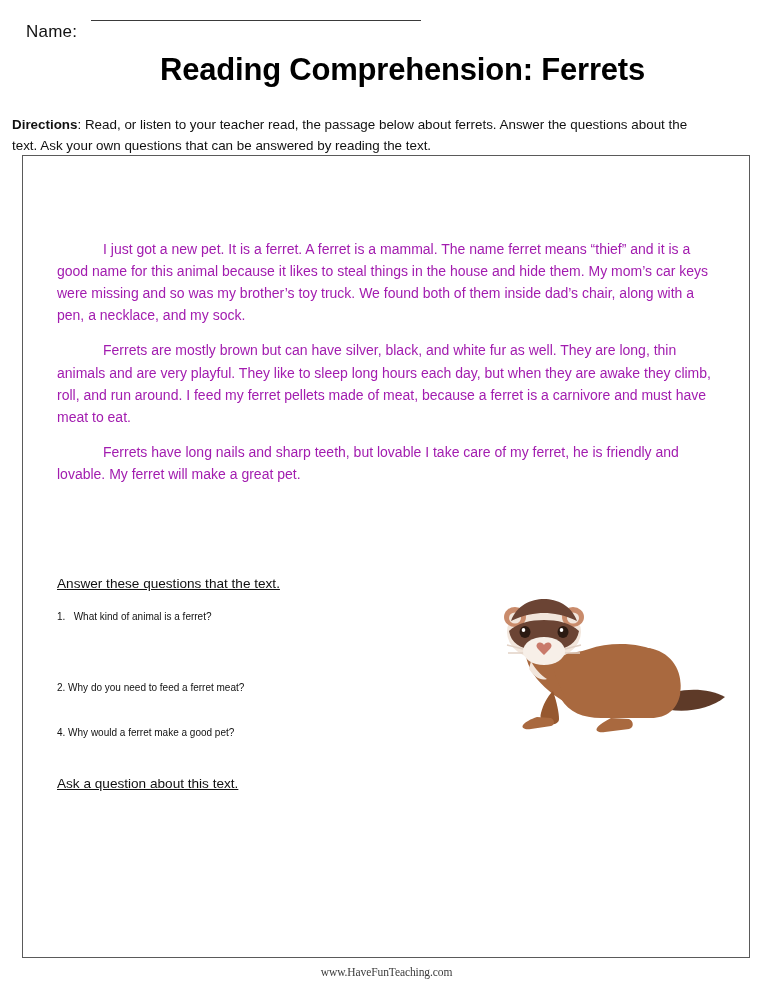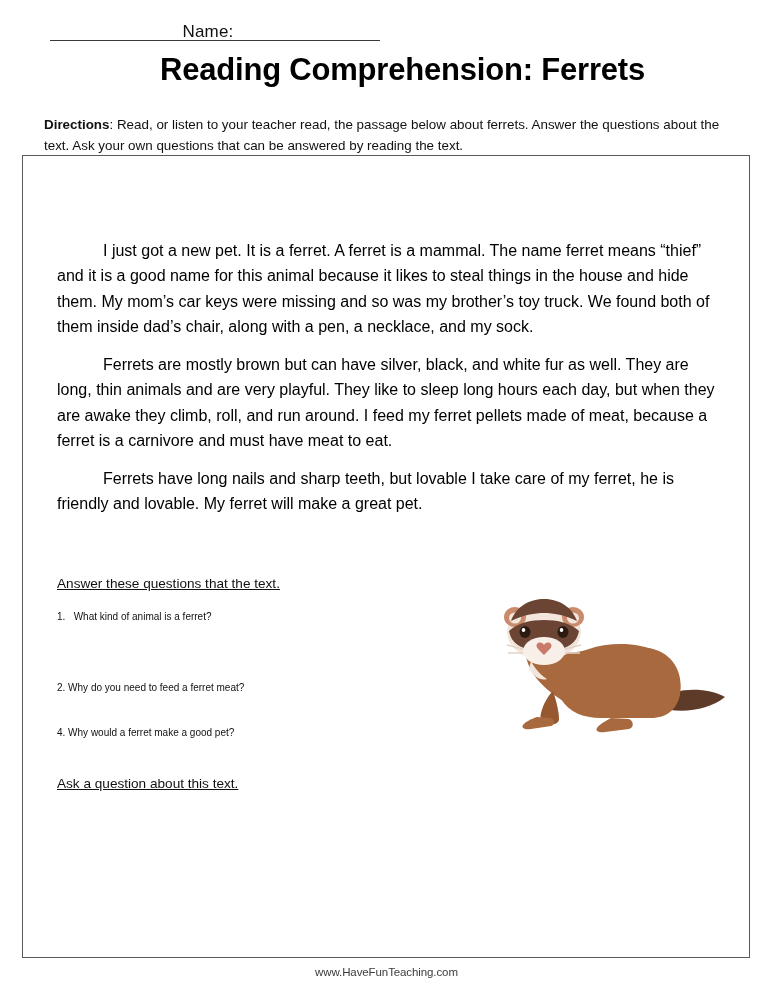--- a/index.html
+++ b/index.html
@@ -11,24 +11,23 @@
     font-family: "Liberation Sans", sans-serif;
     color: #1a1a1a;
     position: relative;
     overflow: hidden;
   }
 
   
   .name-row {
     position: absolute;
     top: 22px;
-    left: 36px;
+    left: 26px;
     display: flex;
-    align-items: center;
-    flex-direction: column;
+    align-items: flex-start;
   }
   .name-label {
     font-size: 17px;
     letter-spacing: .2px;
     color: #111;
   }
   .name-line {
     width: 330px;
     height: 0;
     border-bottom: 1.6px solid #3a3a3a;
@@ -47,21 +46,21 @@
     font-size: 31px;
     font-weight: bold;
     letter-spacing: -0.2px;
     color: #000;
   }
 
   
   .directions {
     position: absolute;
     top: 115px;
-    left: 44px;
+    left: 12px;
     width: 700px;
     font-size: 13.4px;
     line-height: 1.55;
     color: #111;
   }
   .directions b { font-weight: bold; }
 
   
   .worksheet-box {
     position: absolute;
@@ -72,23 +71,23 @@
     border: 1.4px solid #5a5a5a;
     background: #fff;
   }
 
   
   .passage {
     position: absolute;
     left: 34px;
     top: 82px;
     width: 660px;
-    font-size: 16px;
+    font-size: 14px;
     line-height: 1.58;
-    color: #000000;
+    color: #a21caf;
   }
   .passage p {
     margin: 0 0 13px 0;
     text-indent: 46px;
   }
 
   
   .ferret {
     position: absolute;
     left: 478px;
@@ -139,20 +138,21 @@
   
   .footer {
     position: absolute;
     top: 966px;
     left: 0;
     width: 773px;
     text-align: center;
     font-size: 11.5px;
     color: #3c3c3c;
     letter-spacing: -0.1px;
+    font-family: Liberation Serif, serif;
   }
 </style>
 </head>
 <body>
 
 <div class="name-row">
   <span class="name-label">Name:</span>
   <span class="name-line"></span>
 </div>
 

